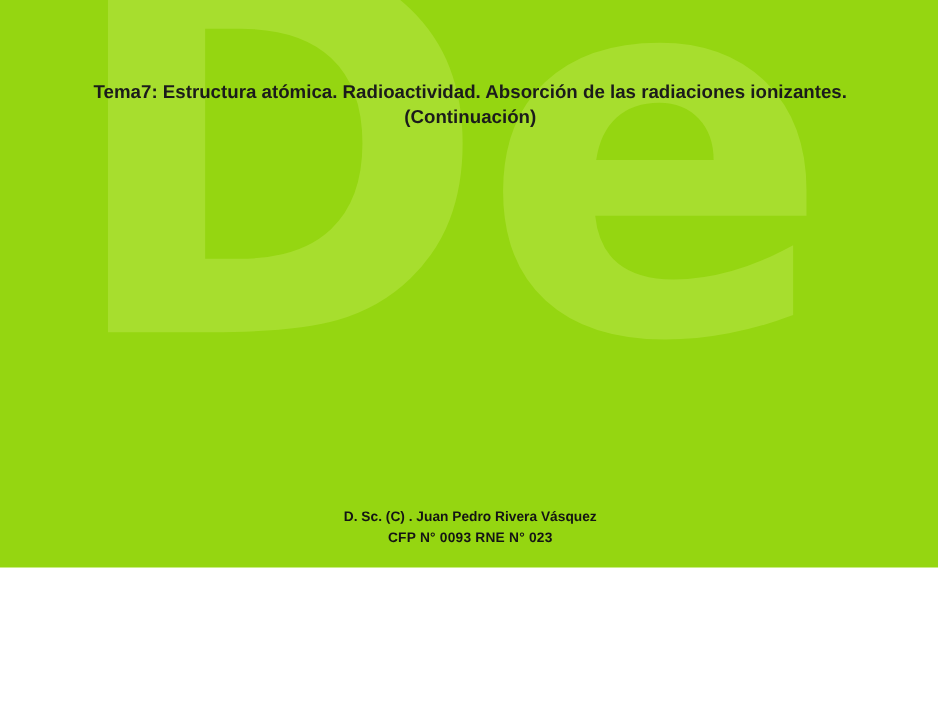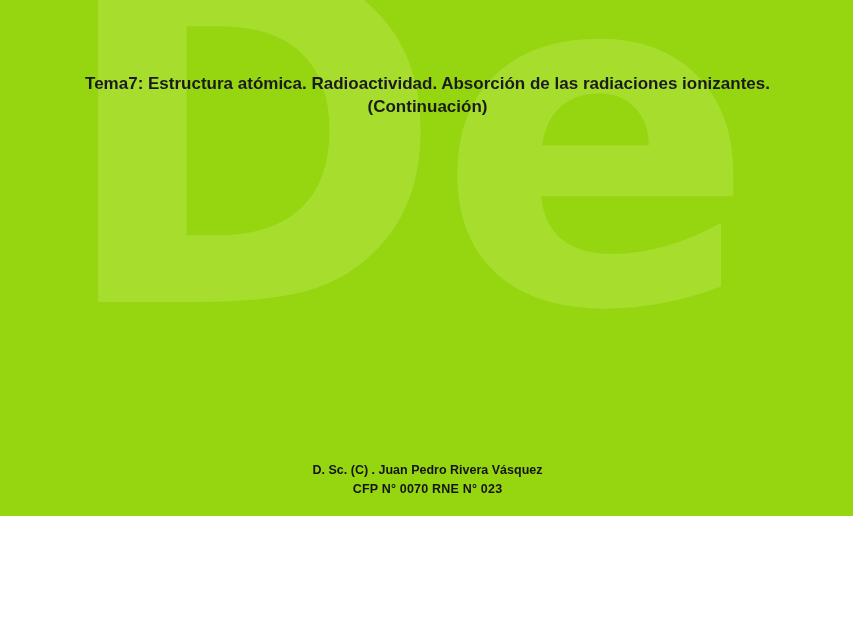--- a/index.html
+++ b/index.html
@@ -91,21 +91,21 @@
 
 <div class="slide">
 
   <div class="green-panel">
     <div class="watermark">De</div>
 
     <div class="title">Tema7: Estructura atómica. Radioactividad. Absorción de las radiaciones ionizantes. (Continuación)</div>
 
     <div class="author-block">
       <div class="line1">D. Sc. (C) . Juan Pedro Rivera Vásquez</div>
-      <div class="line3">CFP N°  0070      RNE N°  023</div>
+      <div class="line3">CFP N°  0093      RNE N°  023</div>
     </div>
   </div>
 
   <div class="footer">
 
     
 
     
 
   </div>

